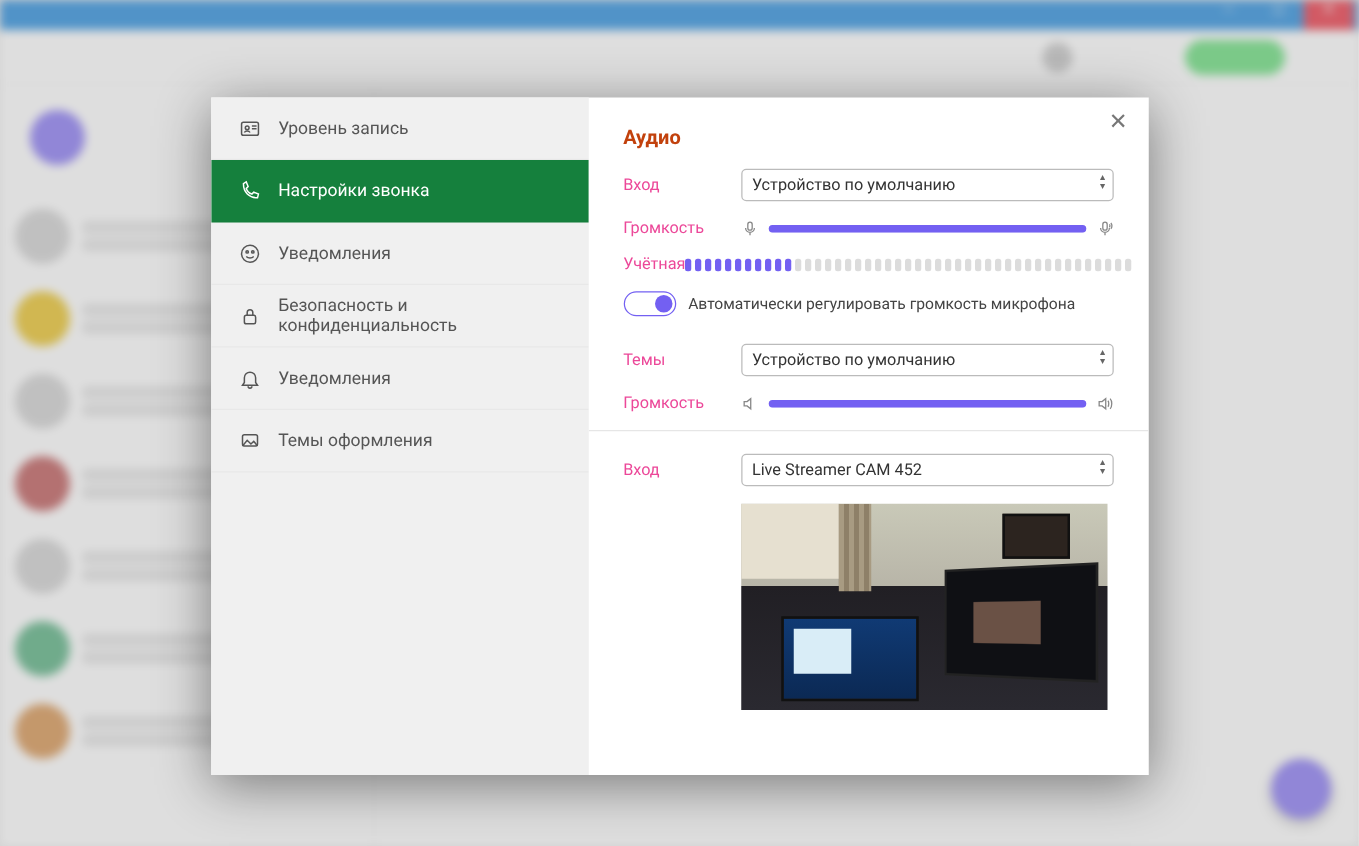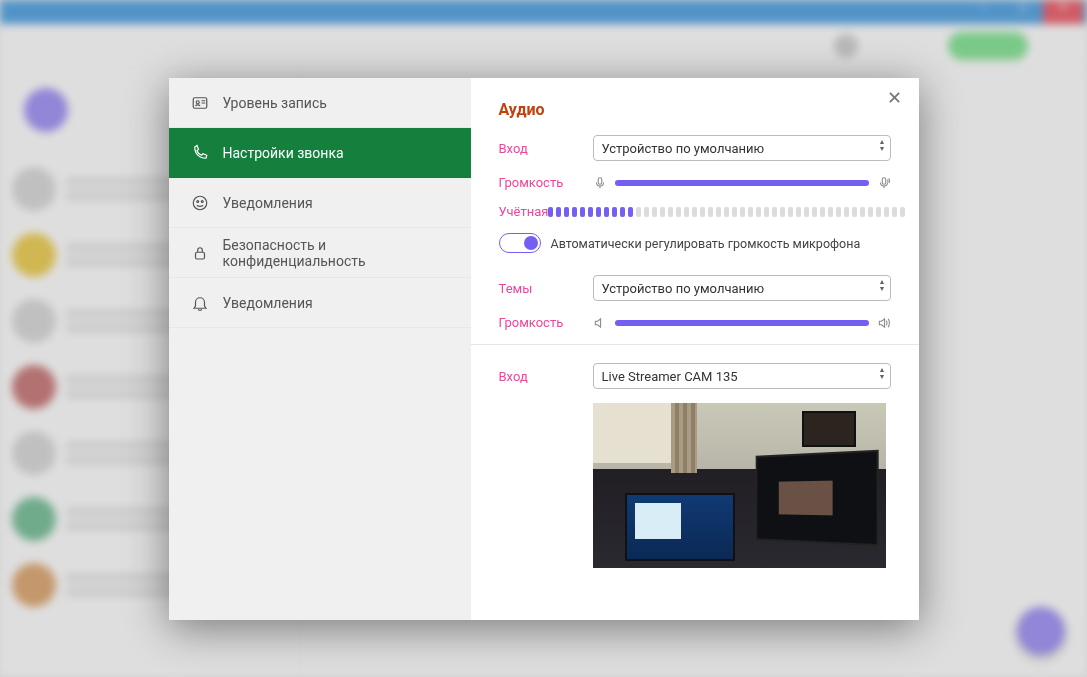--- a/index.html
+++ b/index.html
@@ -192,20 +192,29 @@
       </div>
       <div class="side-item">
         <span class="side-icon">
             <svg viewBox="0 0 24 24">
               <path d="M6 16V11a6 6 0 1 1 12 0v5l2 3H4z"></path>
               <path d="M10 20a2 2 0 0 0 4 0"></path>
             </svg>
           </span>
         <span>Уведомления</span>
       </div>
+      <div class="side-item">
+        <span class="side-icon">
+            <svg viewBox="0 0 24 24">
+              <rect x="4" y="5" width="16" height="12" rx="2"></rect>
+              <path d="M4 17l5-6 4 4 3-3 4 5"></path>
+            </svg>
+          </span>
+        <span>Темы оформления</span>
+      </div>
     </div>
 
     <div class="panel">
       <div class="sec-title">Аудио</div>
 
       <div class="row">
         <div class="row-label">Вход</div>
         <div class="row-body">
           <div class="select">
             <span>Устройство по умолчанию</span>
@@ -332,21 +341,21 @@
         </div>
       </div>
 
       <div class="divider"></div>
 
 
       <div class="row">
         <div class="row-label">Вход</div>
         <div class="row-body">
           <div class="select">
-            <span>Live Streamer CAM 135</span>
+            <span>Live Streamer CAM 452</span>
             <span class="spin">
                 <span>▲</span>
                 <span>▼</span>
               </span>
           </div>
         </div>
       </div>
 
       <div class="video-preview">
         <div class="window"></div>

